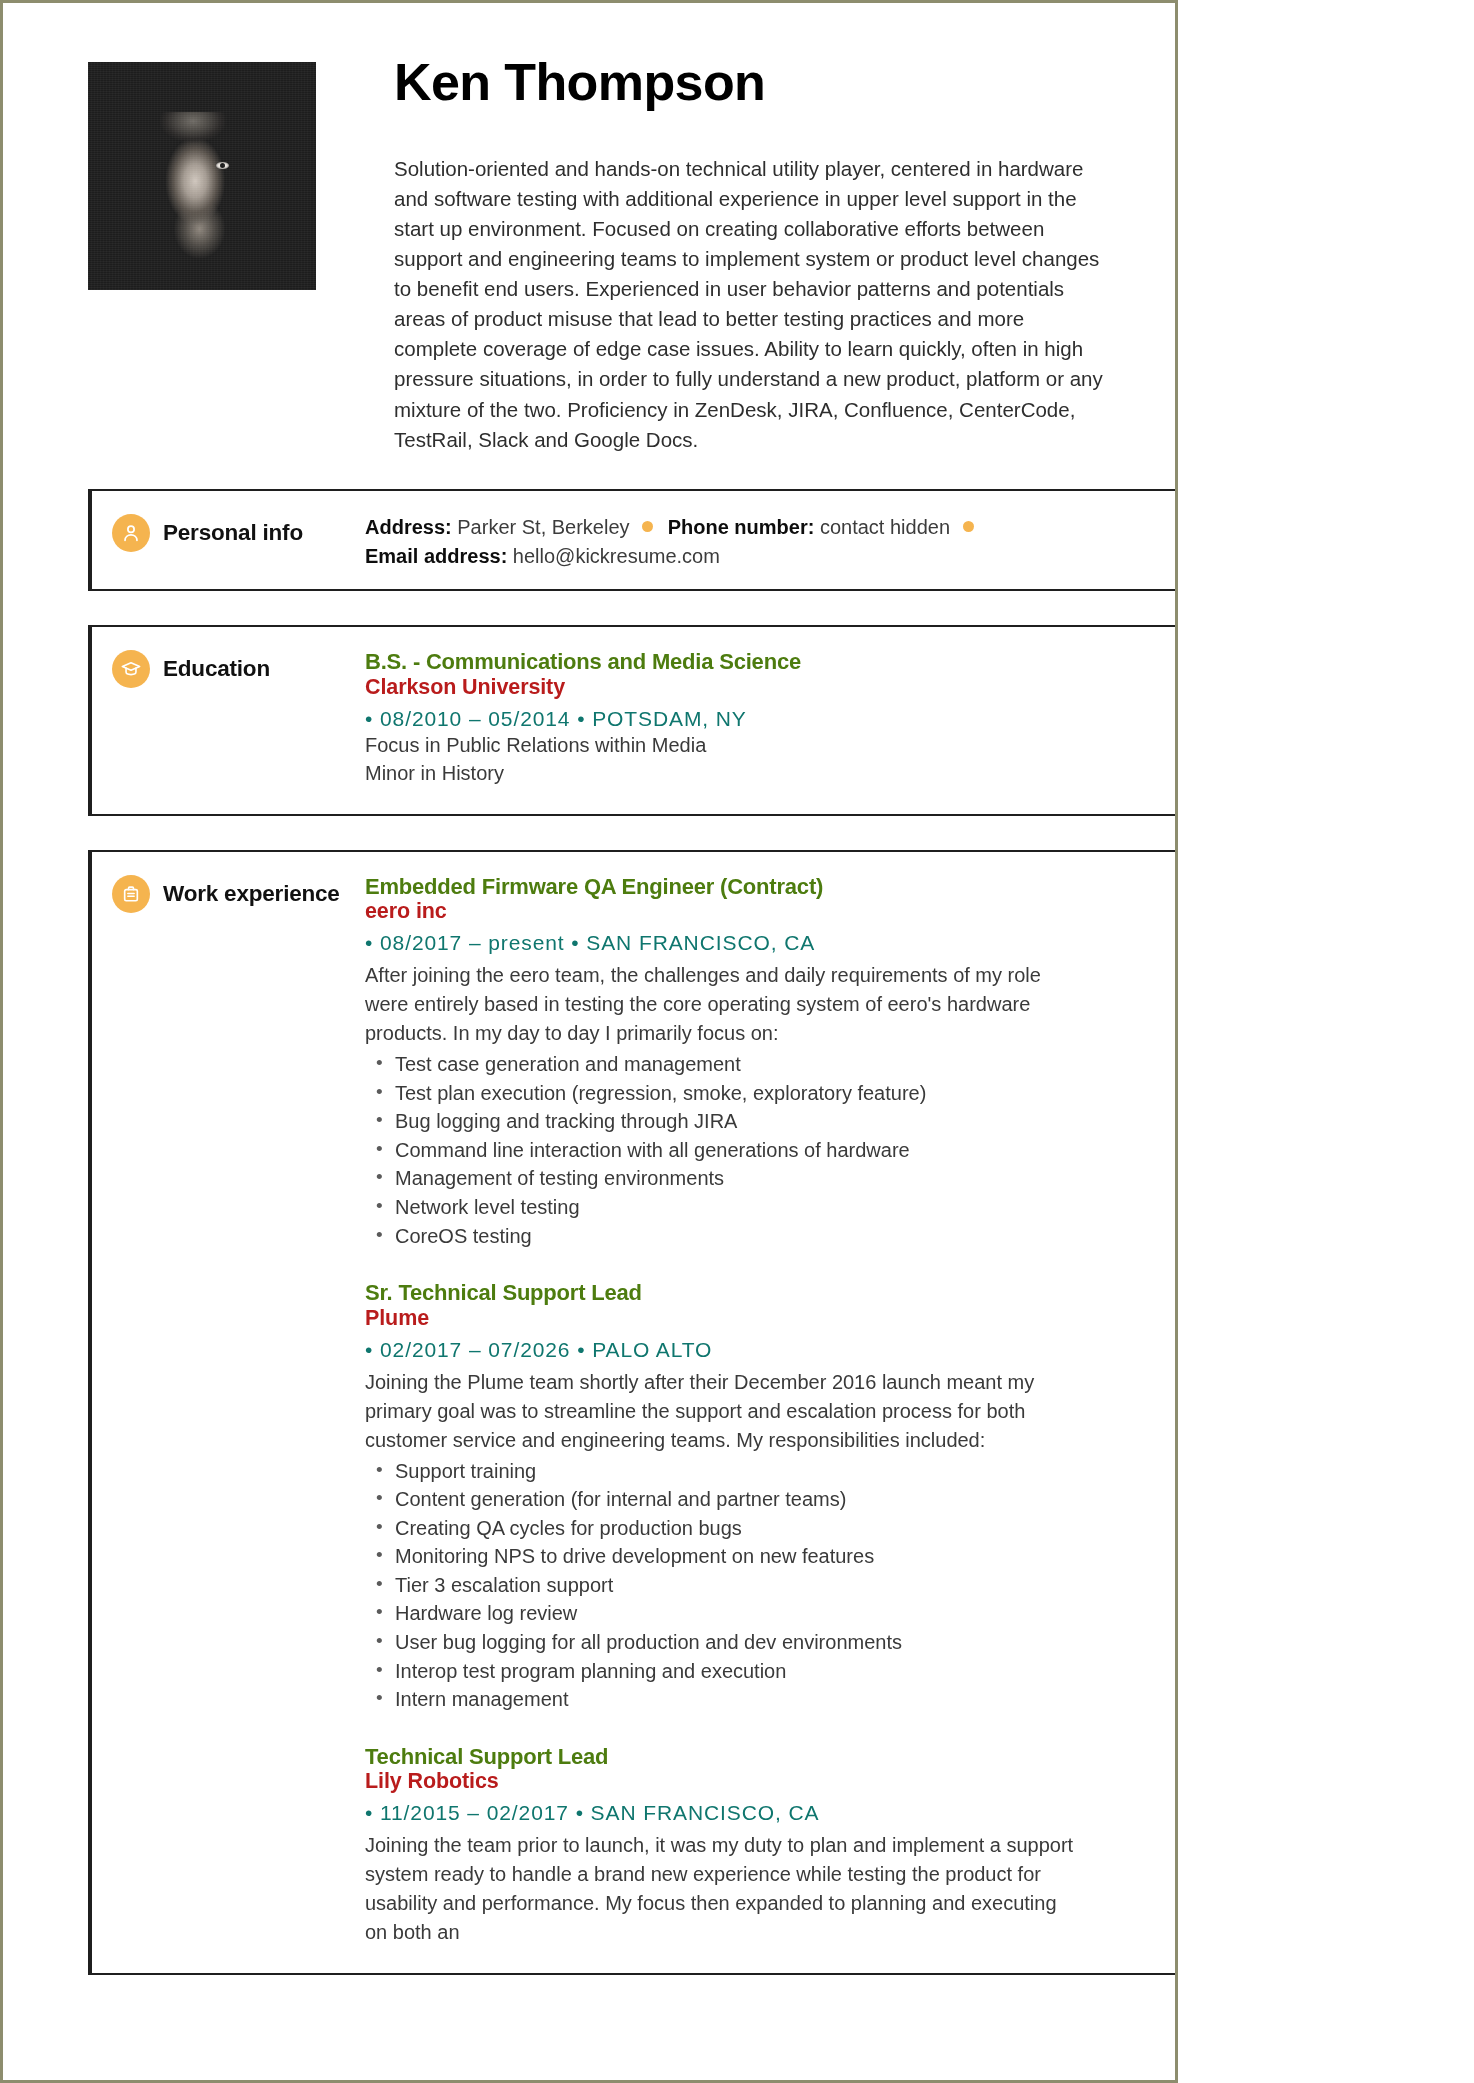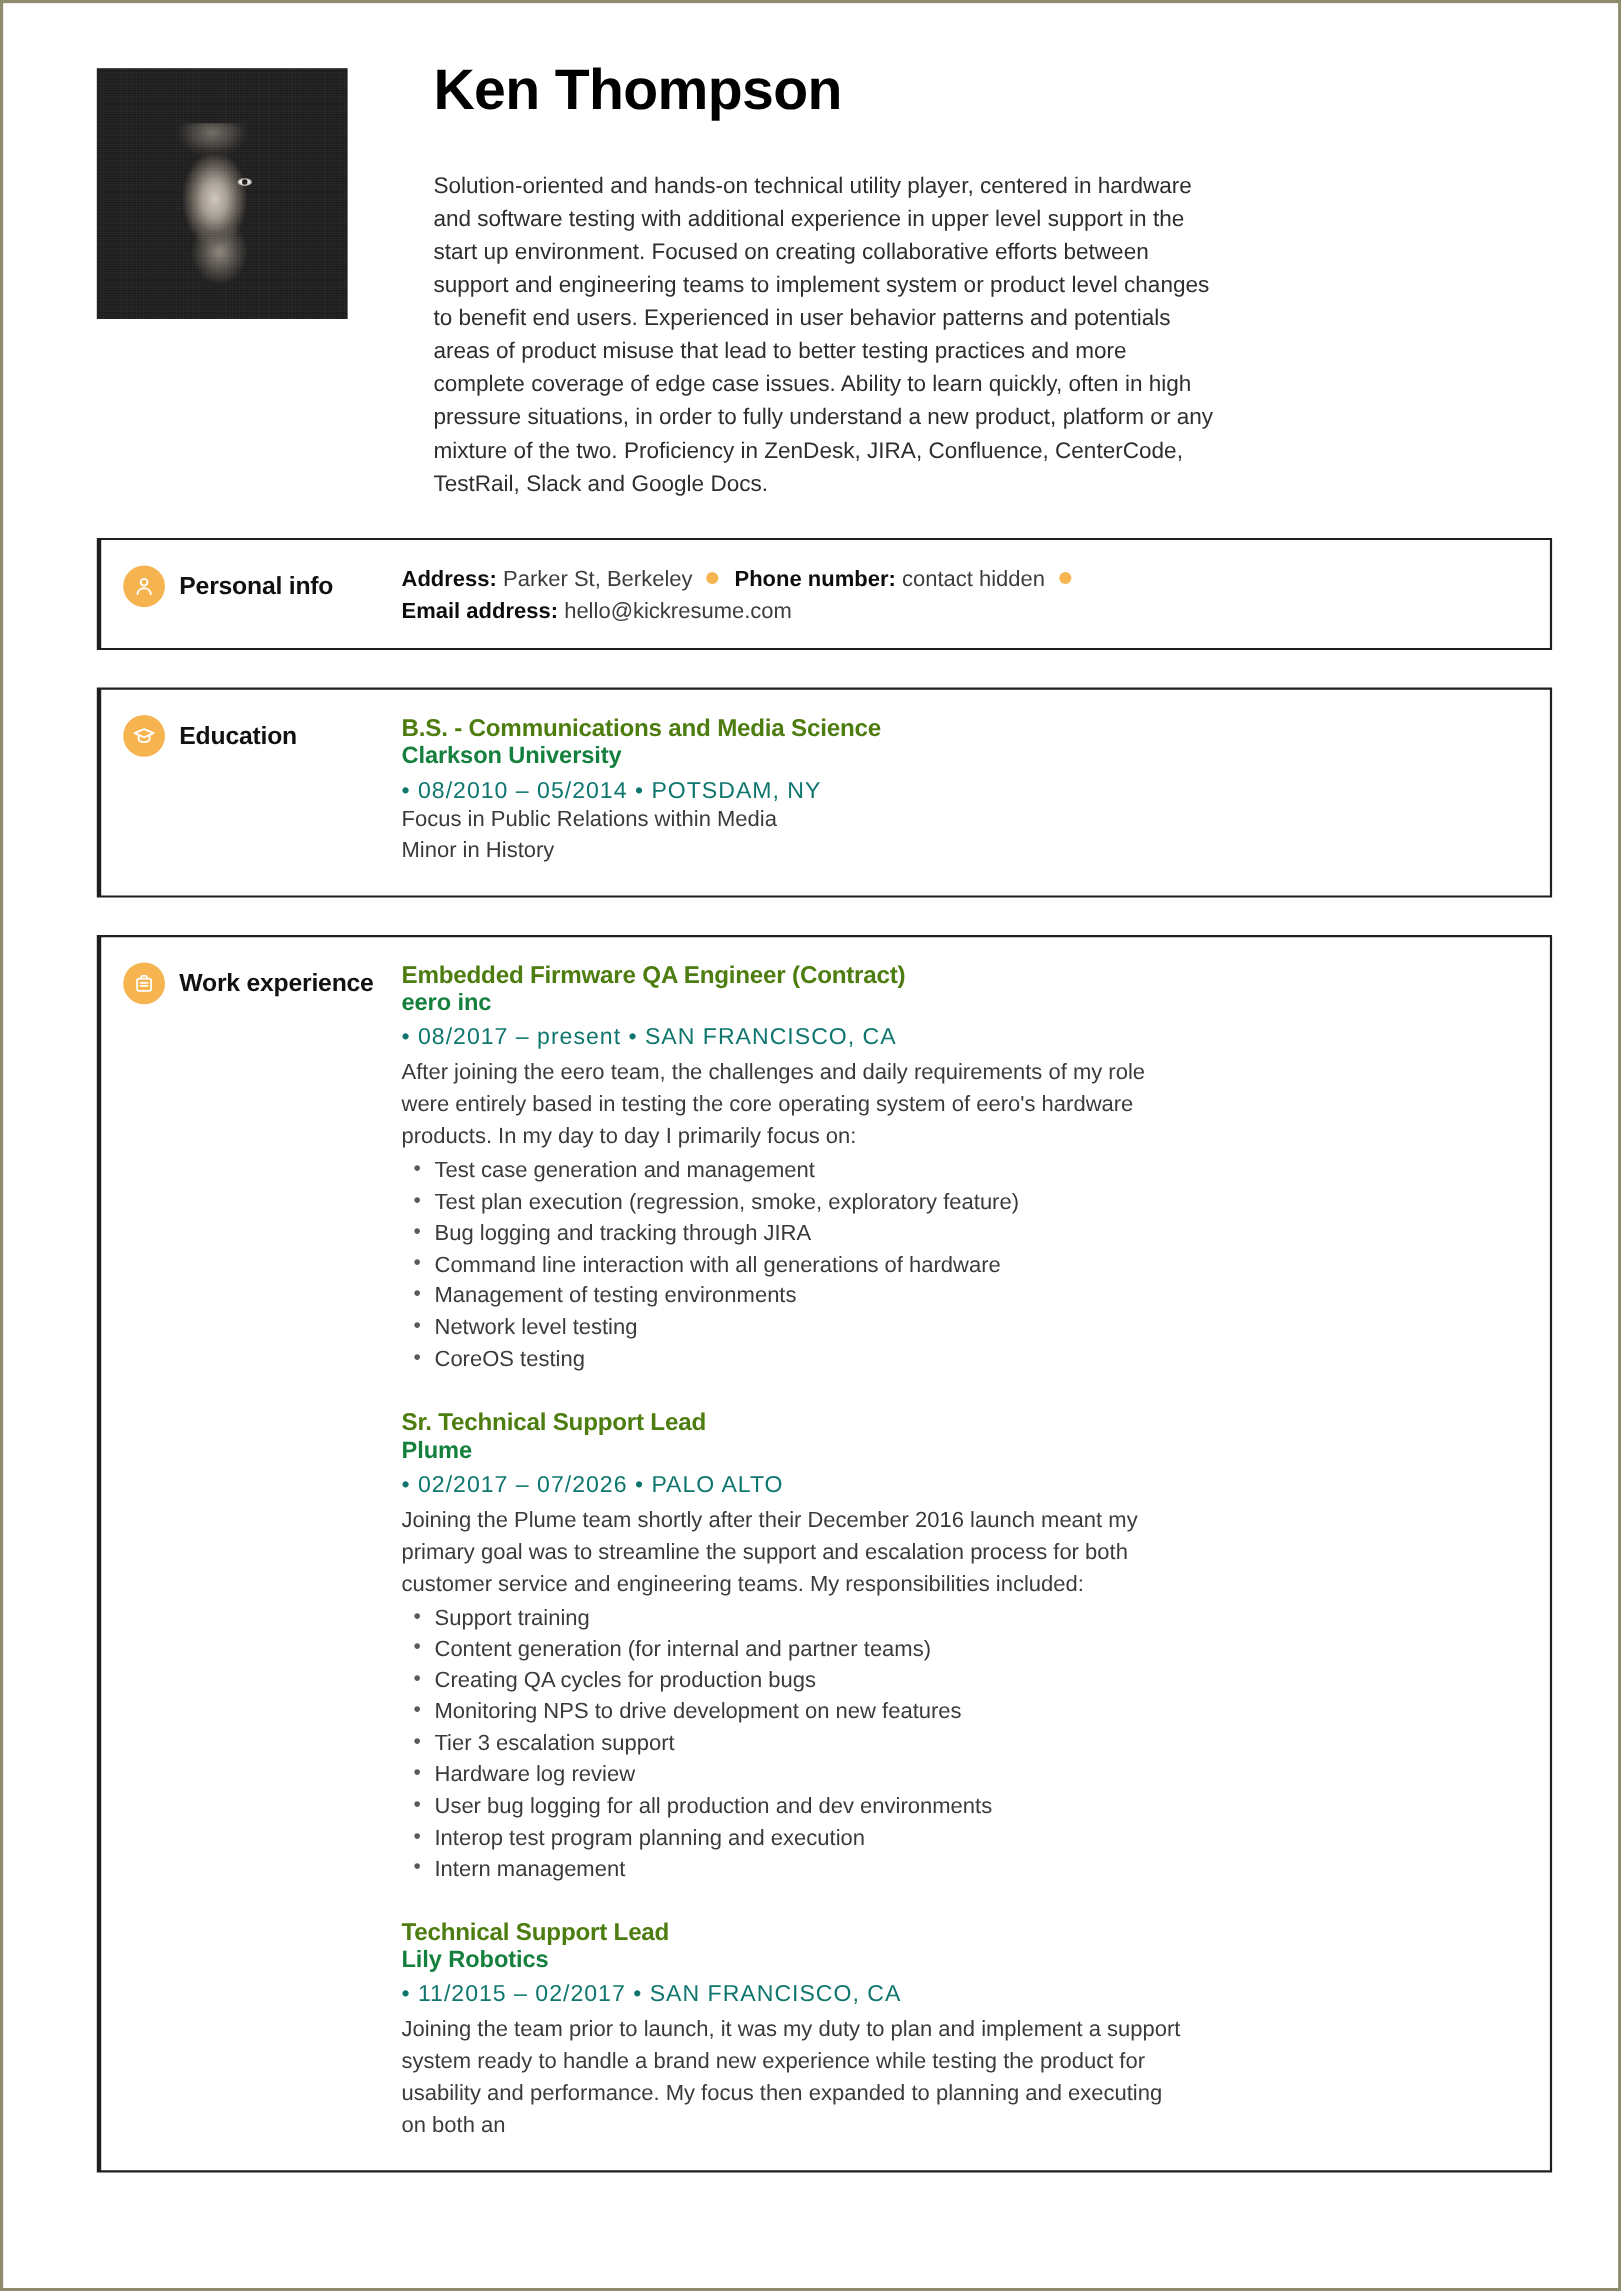--- a/index.html
+++ b/index.html
@@ -5,21 +5,21 @@
   * { box-sizing: border-box; margin: 0; padding: 0; }
 
   html, body {
     width: 1474px;
     height: 2083px;
     background: #ffffff;
     font-family: "Liberation Sans", sans-serif;
   }
 
   .page-frame {
-    width: 1474px;
+    width: 1178px;
     height: 2083px;
     background: #ffffff;
     border: 3px solid #8d8d6e;
     padding: 0;
     position: relative;
     overflow: hidden;
   }
 
   .sheet {
     position: absolute;
@@ -169,21 +169,21 @@
     font-size: 22px;
     font-weight: 700;
     color: #4d7c0f;
     line-height: 1.16;
     letter-spacing: -0.2px;
     font-stretch: condensed;
   }
   .entry-org {
     font-size: 21.5px;
     font-weight: 700;
-    color: #15803d;
+    color: #b91c1c;
     line-height: 1.2;
     letter-spacing: -0.1px;
     font-stretch: condensed;
   }
   .entry-meta {
     font-size: 21px;
     color: #0f766e;
     letter-spacing: 0.9px;
     margin-top: 6px;
     font-family: Liberation Sans, sans-serif;

